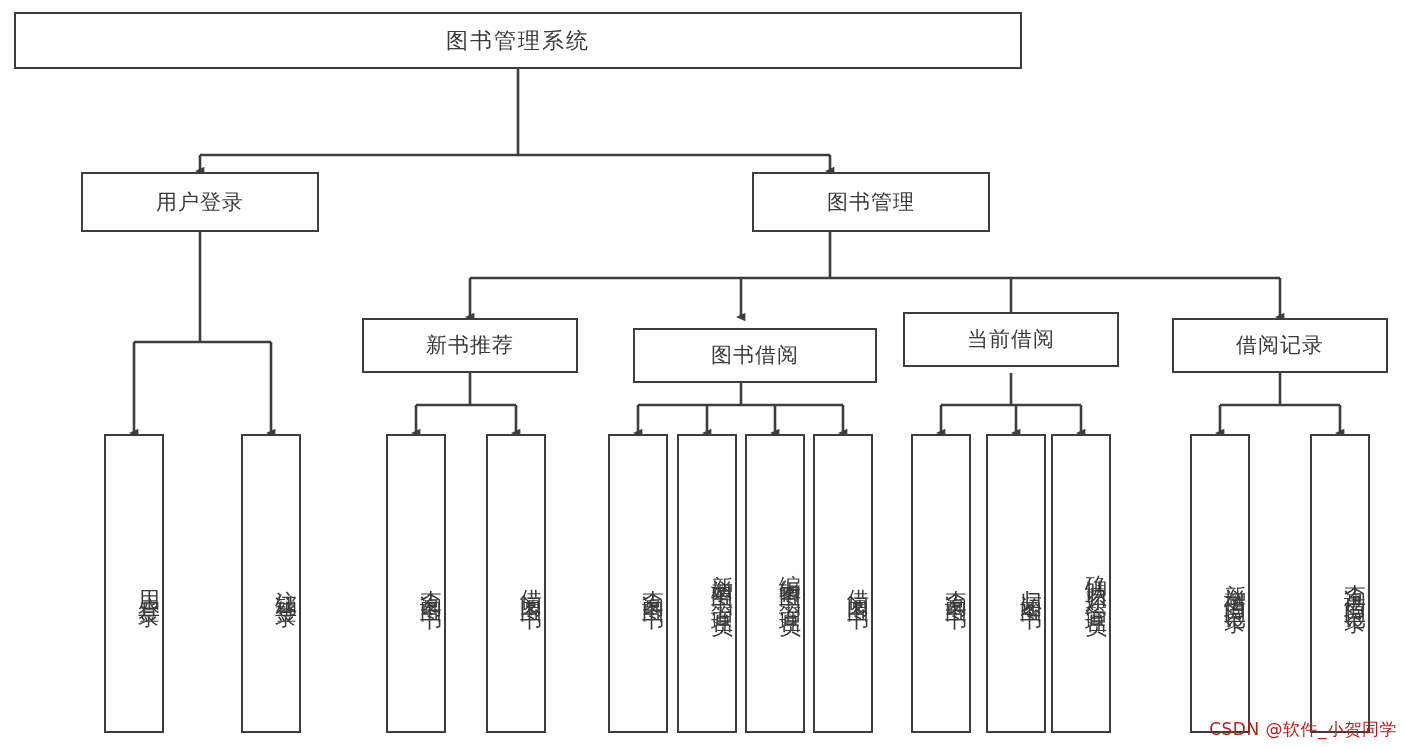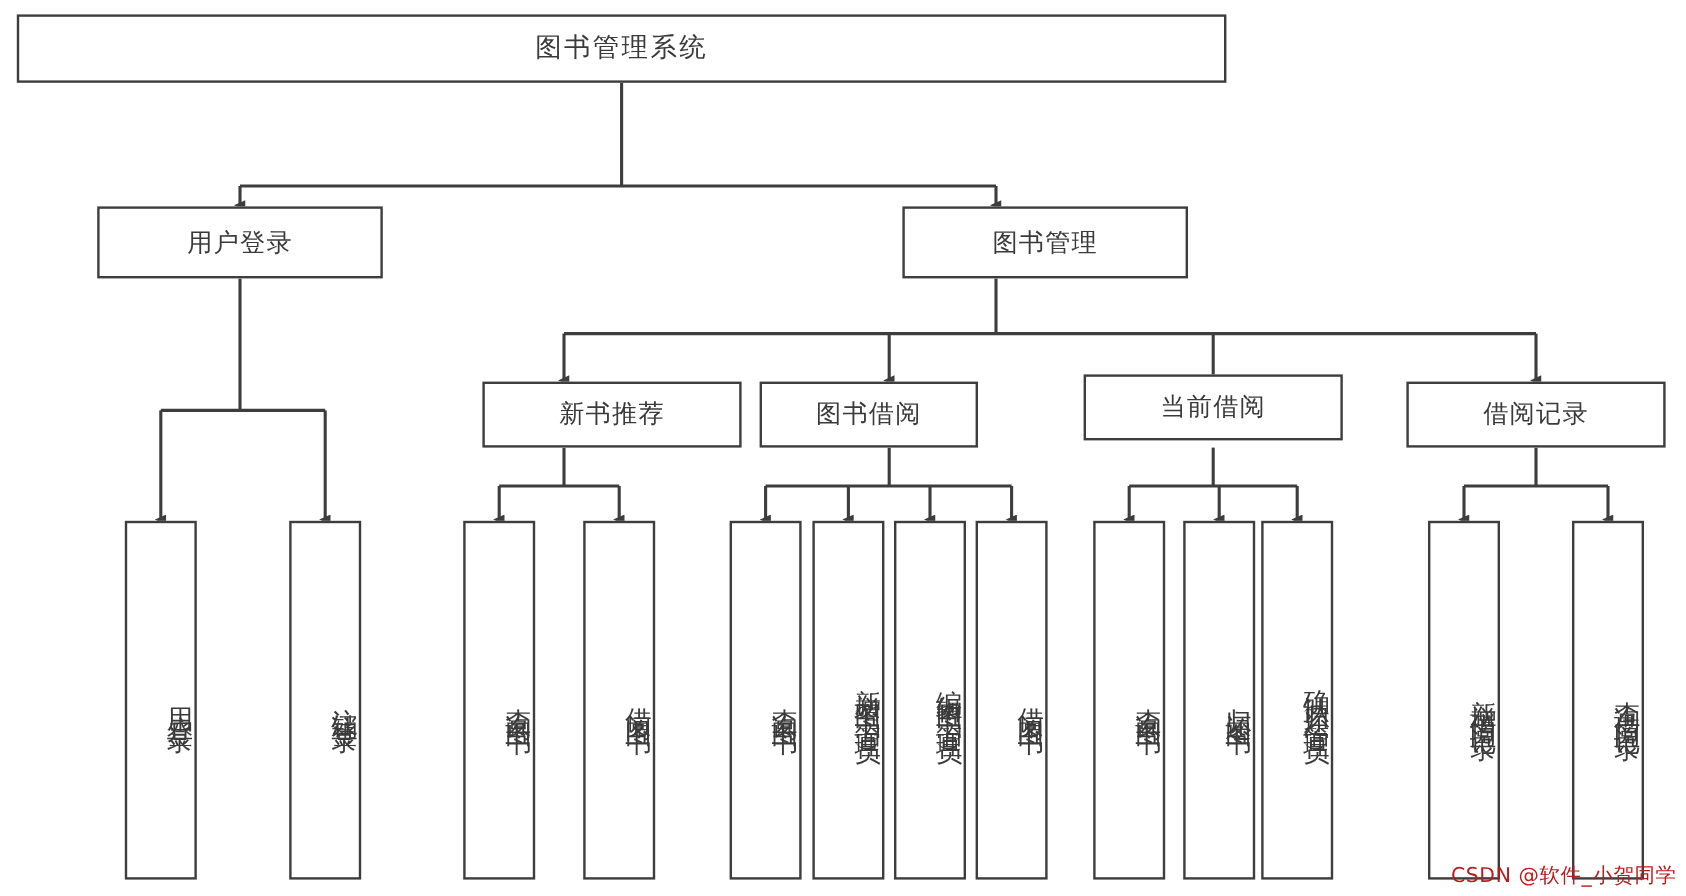--- a/index.html
+++ b/index.html
@@ -124,24 +124,24 @@
     <span>图书管理系统</span>
   </div>
 
   <div class="node horiz" style="left: 81px; top: 172px; width: 238px; height: 60px;">
     <span>用户登录</span>
   </div>
   <div class="node horiz" style="left: 711px; top: 172px; width: 238px; height: 60px; margin-left: 41px;">
     <span>图书管理</span>
   </div>
 
-  <div class="node horiz" style="left: 362px; top: 318px; width: 216px; height: 55px; margin-left: 40px;">
+  <div class="node horiz" style="left: 362px; top: 318px; width: 216px; height: 55px;">
     <span>新书推荐</span>
   </div>
-  <div class="node horiz" style="left: 633px; top: 318px; width: 182px; height: 55px;">
+  <div class="node horiz" style="left: 633px; top: 328px; width: 244px; height: 55px;">
     <span>图书借阅</span>
   </div>
   <div class="node horiz" style="left: 903px; top: 312px; width: 216px; height: 55px;">
     <span>当前借阅</span>
   </div>
   <div class="node horiz" style="left: 1172px; top: 318px; width: 216px; height: 55px; text-align: right;">
     <span>借阅记录</span>
   </div>
 
   <div class="node vert" style="left: 104px; top: 434px; width: 60px; height: 299px;">

